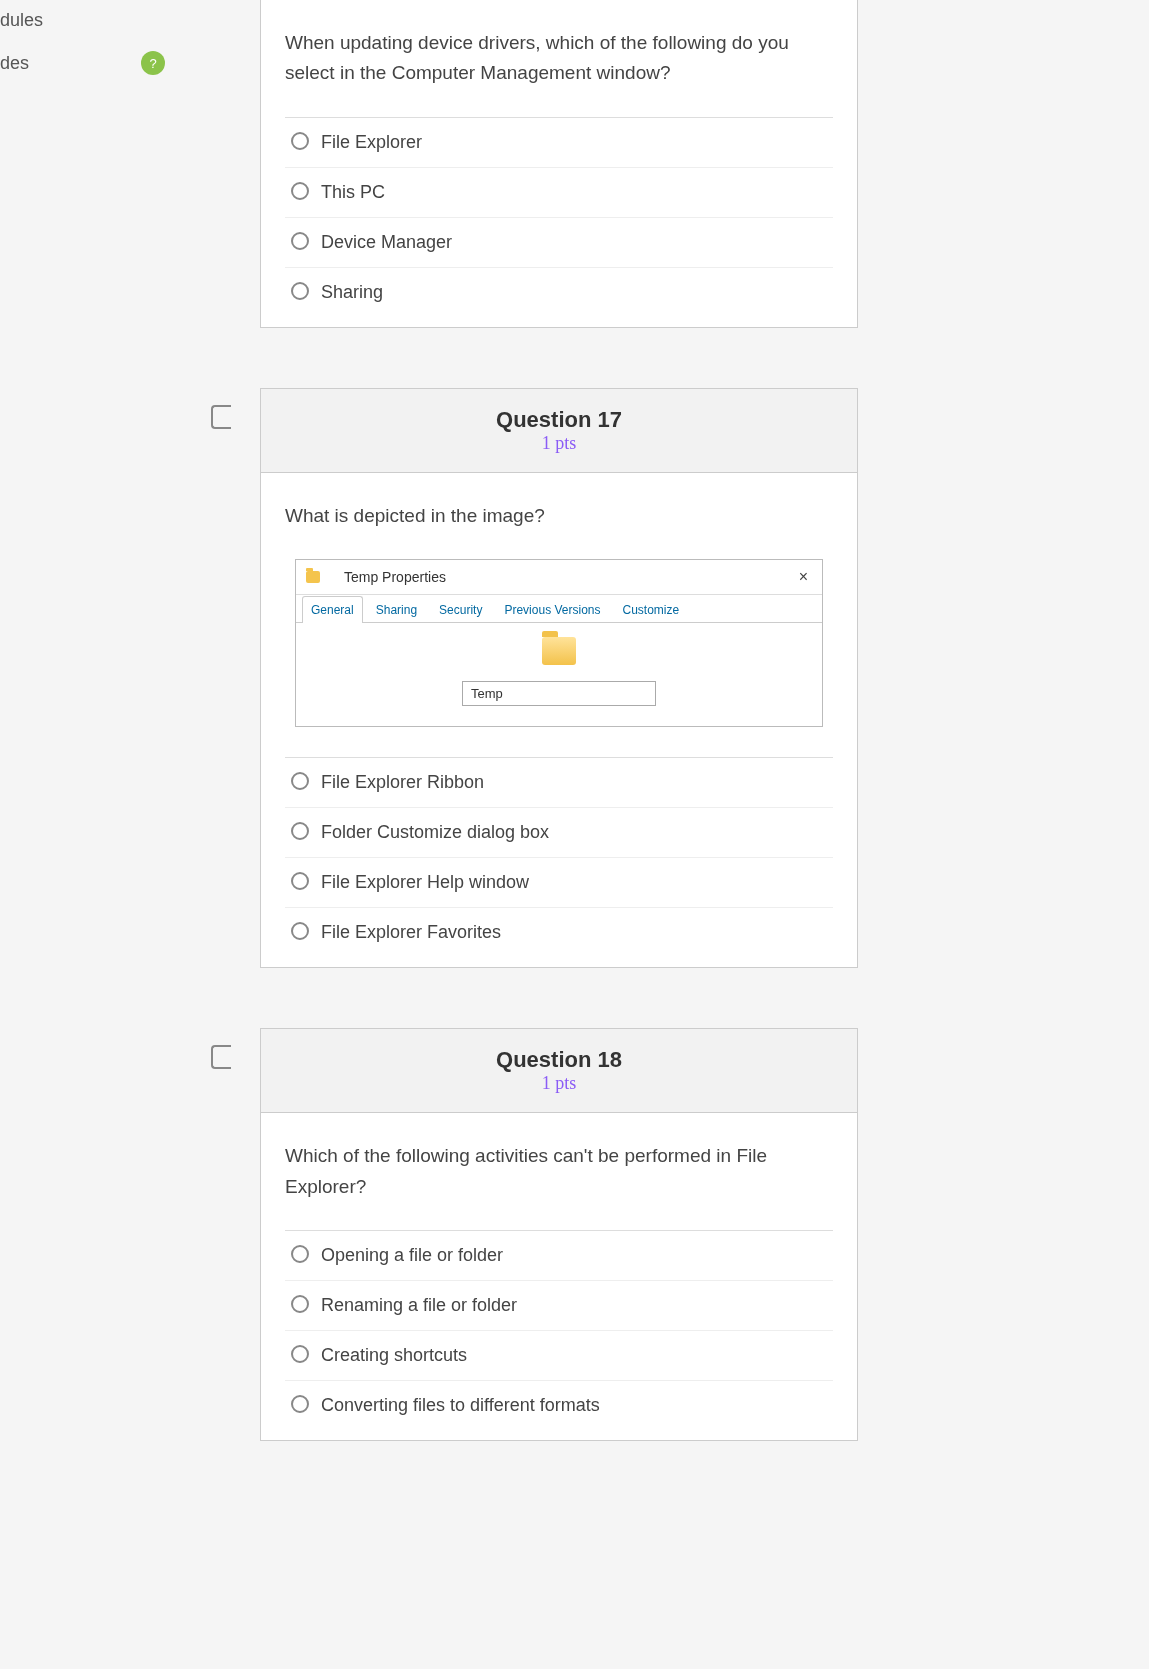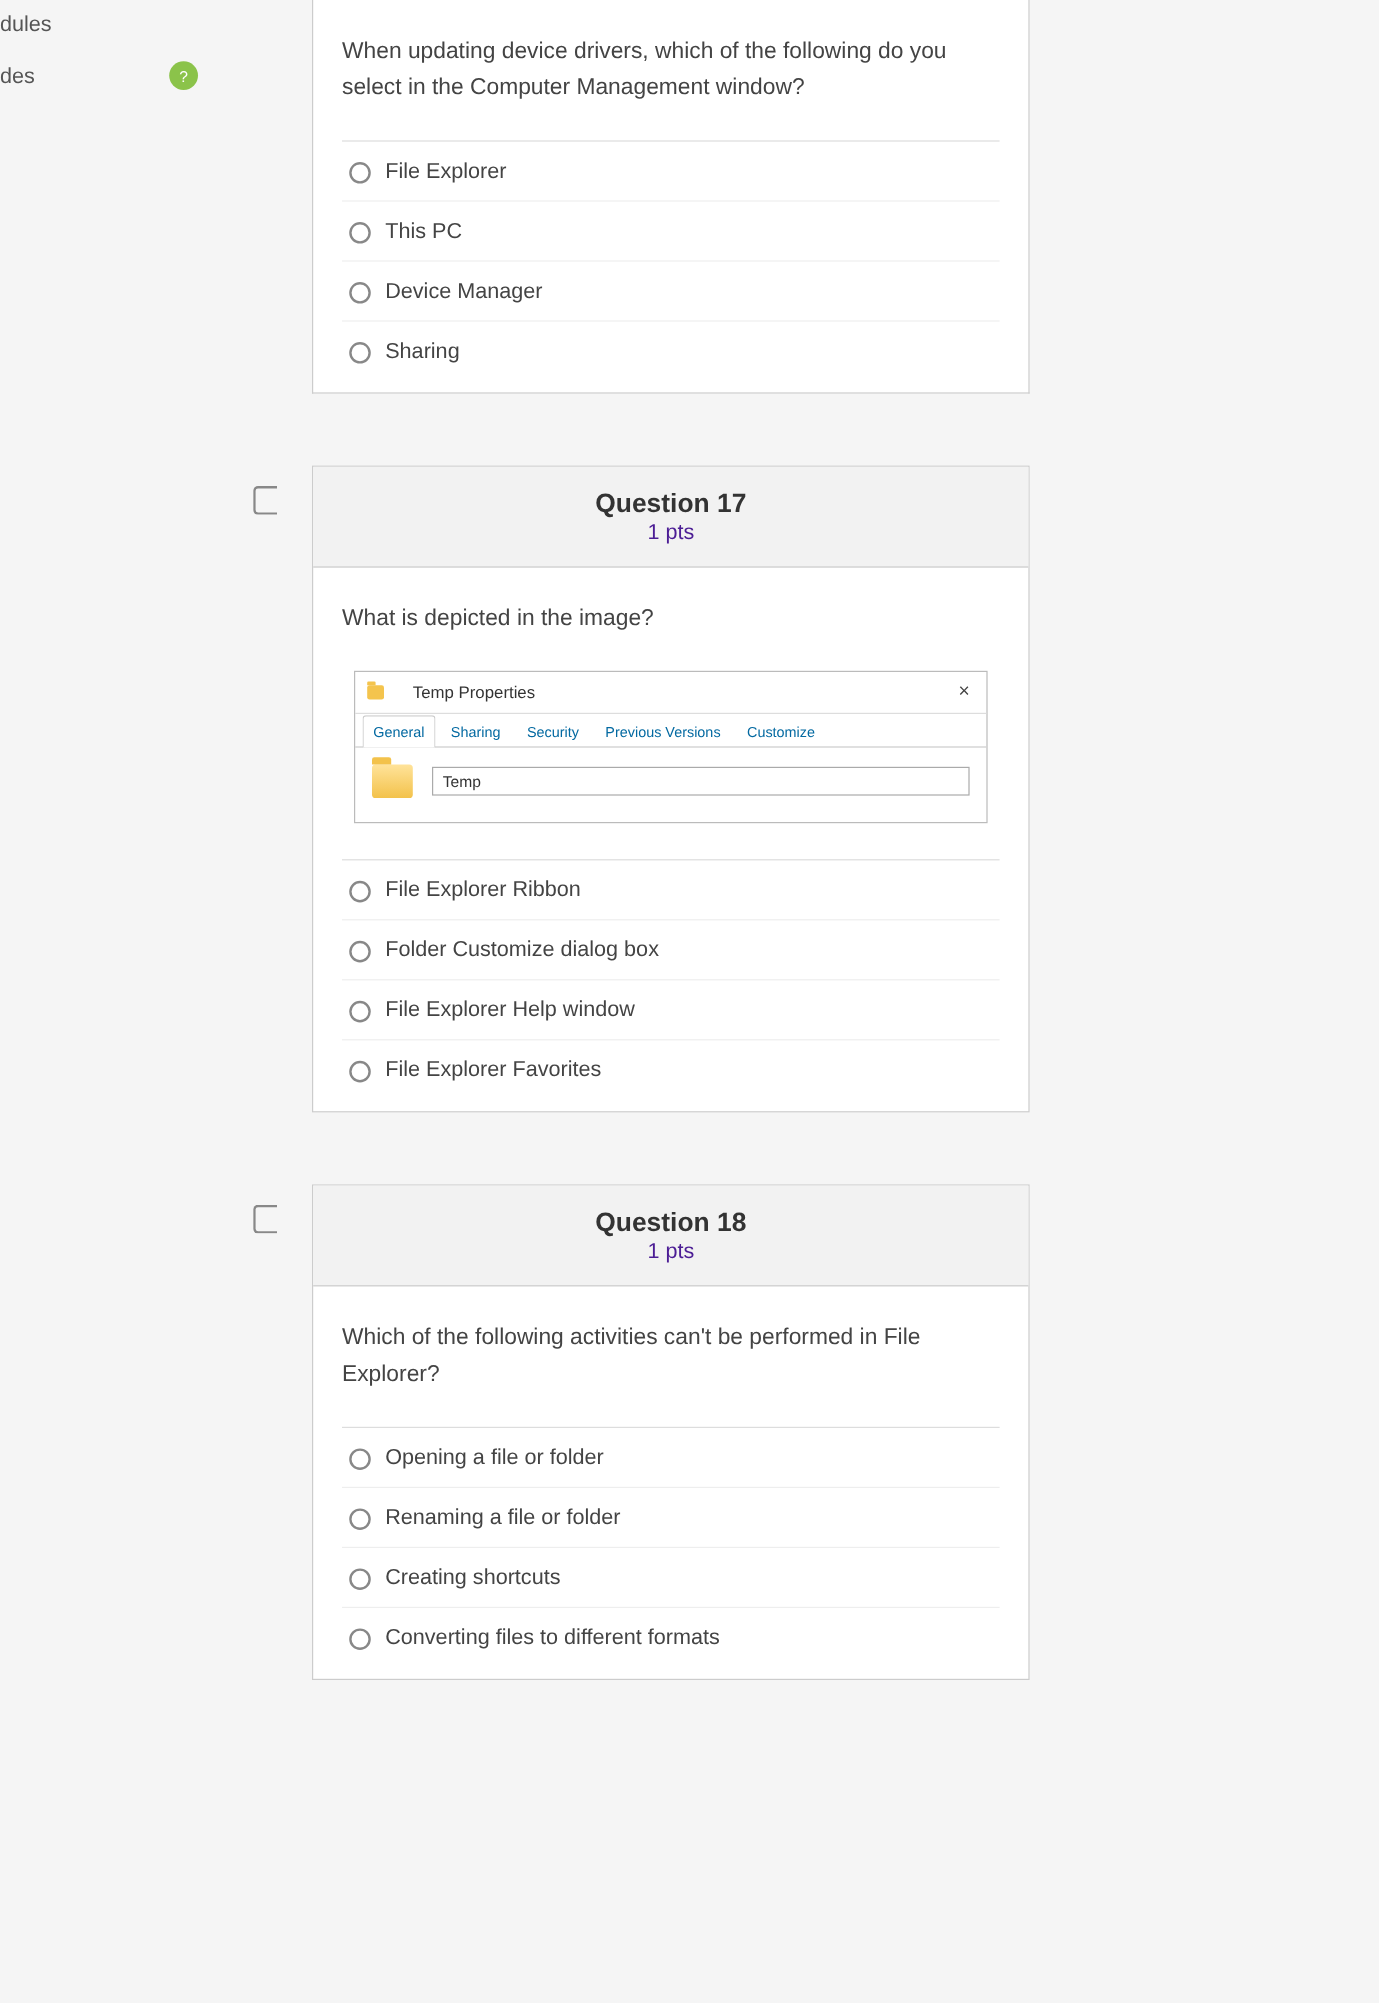--- a/index.html
+++ b/index.html
@@ -74,35 +74,36 @@
   align-items: center;
   flex-direction: column;
 }
 .q-header h3 {
   font-size: 22px;
   font-weight: 700;
   color: #333;
 }
 .q-header .pts {
   font-size: 18px;
-  color: #4c1d95;
+  color: #8b5cf6;
+  font-family: Liberation Serif, serif;
 }
 .q-body { padding: 28px 24px 10px 24px; }
 .q-prompt {
   font-size: 19px;
   color: #444;
   line-height: 1.6;
   margin-bottom: 28px;
 }
 .options { border-top: 1px solid #ddd; }
 .option {
   border-bottom: 1px solid #eee;
   padding: 14px 6px;
   display: flex;
-  align-items: flex-end;
+  align-items: flex-start;
   gap: 12px;
   font-size: 18px;
   color: #444;
 }
 .option:last-child { border-bottom: none; }
 .radio {
   width: 18px;
   height: 18px;
   border: 2px solid #888;
   border-radius: 50%;
@@ -157,20 +158,21 @@
 .win-tab.active {
   border-color: #ccc;
   background: #fff;
   border-radius: 3px 3px 0 0;
 }
 .win-content {
   padding: 14px 14px 20px 14px;
   display: flex;
   align-items: center;
   gap: 16px;
+  flex-direction: column;
 }
 .big-folder {
   width: 34px; height: 28px;
   background: linear-gradient(#ffe39a,#f3c24b);
   border-radius: 3px;
   position: relative;
 }
 .big-folder::before {
   content:"";
   position:absolute; top:-6px; left:0;

